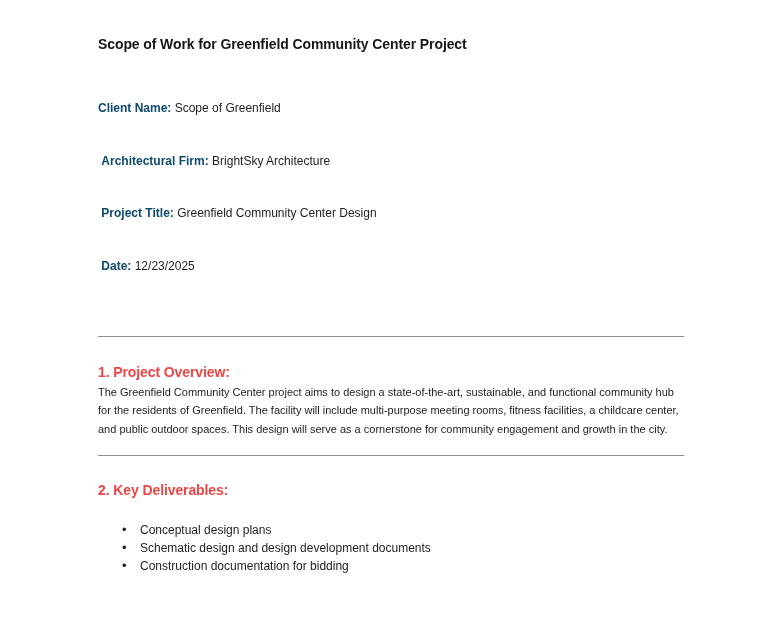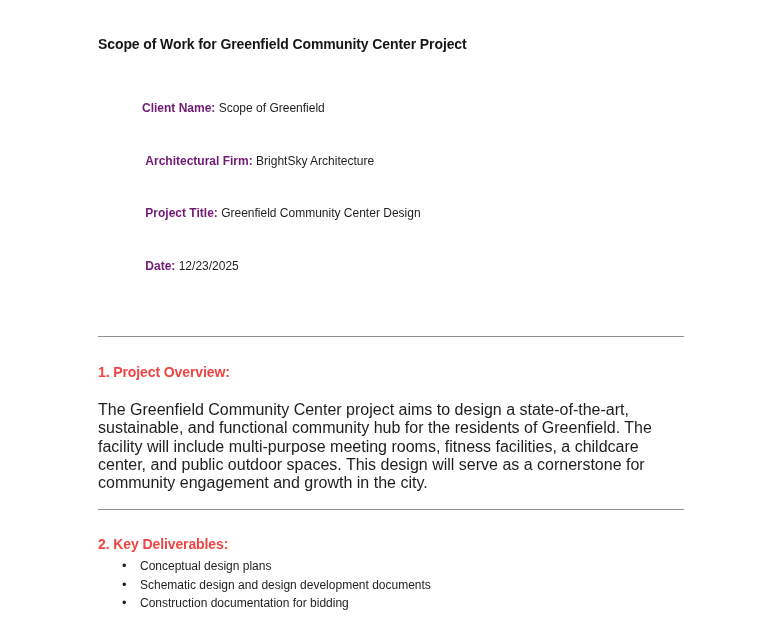--- a/index.html
+++ b/index.html
@@ -22,44 +22,44 @@
     letter-spacing: -0.1px;
     color: #161616;
     line-height: 17px;
   }
   .metadata {
     margin-top: 12px;
     font-size: 12px;
     line-height: 17.5px;
     white-space: pre-wrap;
   }
-  .meta-label { font-weight: bold; color: #701a75; margin-left: 44px; }
+  .meta-label { font-weight: bold; color: #0c4a6e; }
   .rule {
     border: none;
     border-top: 1px solid #909090;
     height: 0;
     width: 100%;
   }
   #rule1 { margin-top: 26px; }
   #rule2 { margin-top: 17px; }
   .section-heading {
     font-size: 14px;
     font-weight: bold;
     letter-spacing: -0.1px;
     color: #ef4444;
     line-height: 17px;
   }
   #s1-heading { margin-top: 27px; }
   #s2-heading { margin-top: 26px; }
   .body-text {
-    margin-top: 20px;
-    font-size: 16px;
+    margin-top: 2px;
+    font-size: 11px;
     line-height: 18.3px;
   }
-  .bullet-list { margin-top: 4px; list-style: none; }
+  .bullet-list { margin-top: 22px; list-style: none; }
   .bullet-item {
     position: relative;
     padding-left: 42px;
     font-size: 12px;
     line-height: 18.3px;
     white-space: pre-wrap;
   }
   .bullet-item::before {
     content: "\2022";
     position: absolute;

